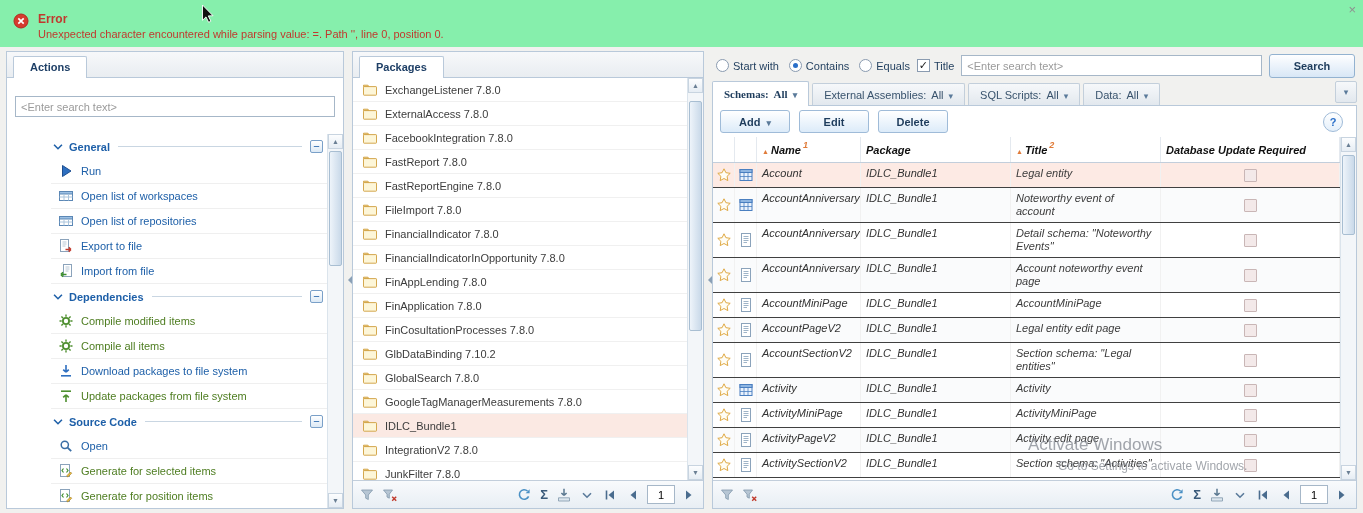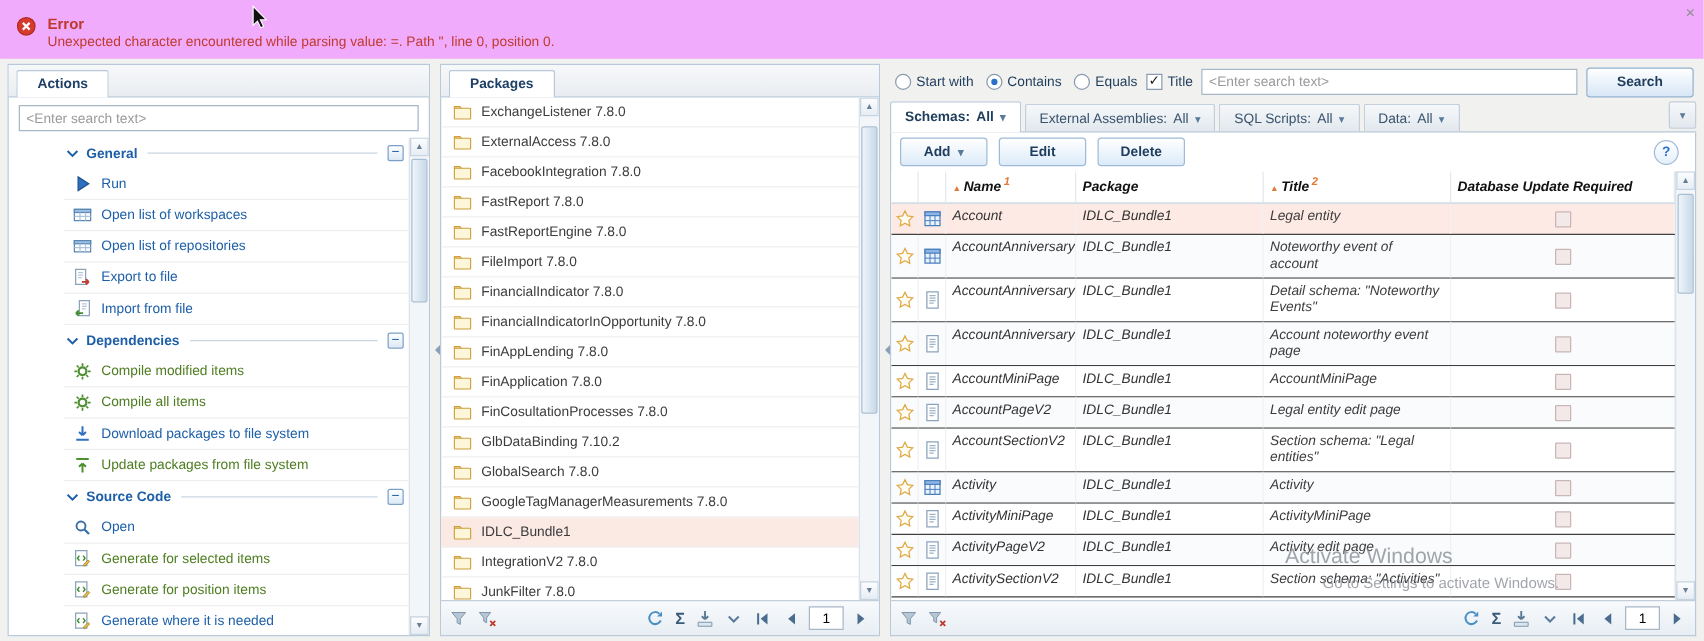--- a/index.html
+++ b/index.html
@@ -3,29 +3,29 @@
 <meta charset="utf-8">
 <style>
   html,body{margin:0;padding:0;}
   body{
     width:1363px;height:513px;position:relative;overflow:hidden;
     font-family:"Liberation Sans",sans-serif;font-size:11px;color:#333;
     background:#f1f1ef;
   }
   .i svg{display:block;}
   
-  .banner{position:absolute;top:0;left:0;right:0;height:47px;background:#f0abfc;}
+  .banner{position:absolute;top:0;left:0;right:0;height:47px;background:#86efac;}
   .banner-icon{position:absolute;left:13px;top:13px;width:16px;height:16px;}
   .banner-title{position:absolute;left:38px;top:12px;color:#c0392e;font-weight:bold;font-size:12px;}
   .banner-msg{position:absolute;left:38px;top:28px;color:#c0392e;font-size:11px;}
   .close-x{position:absolute;right:7px;top:3px;color:#8f8f8f;font-size:13px;line-height:13px;cursor:pointer;z-index:60;}
   
   .main{position:absolute;top:51px;left:6px;right:6px;bottom:4px;display:flex;align-items:stretch;}
   .panel{background:#fff;border:1px solid #b9c9da;display:flex;flex-direction:column;min-width:0;box-sizing:border-box;}
-  .left-panel{width:338px;flex:none;}
+  .left-panel{width:338px;flex:none;gap:12px;}
   .mid-panel{width:352px;flex:none;}
   .splitter{width:8px;flex:none;display:flex;align-items:center;justify-content:center;}
   .split-arrow{width:0;height:0;border:4px solid transparent;border-right-color:#8aa0b6;}
   
   .tabstrip{height:26px;flex:none;background:linear-gradient(#f7f8fa,#e9edf1);border-bottom:1px solid #b9c9da;display:flex;align-items:flex-end;padding-left:6px;box-sizing:border-box;}
   .tab{padding:4px 16px 5px;font-weight:bold;color:#1e3f66;font-size:11px;background:#fff;border:1px solid #b9c9da;border-bottom:none;border-radius:2px 2px 0 0;margin-bottom:-1px;}
   
   .search-row{padding:6px 8px 5px;flex:none;}
   .search-row input{width:100%;box-sizing:border-box;height:21px;border:1px solid #a6b7c8;padding:2px 5px;font:inherit;color:#333;}
   input::placeholder{color:#9a9a9a;}
@@ -63,21 +63,21 @@
   .opt{display:flex;align-items:center;gap:4px;color:#1e3c5c;white-space:nowrap;cursor:pointer;}
   .radio{width:13px;height:13px;border-radius:50%;border:1px solid #8a9bb0;background:#fff;box-sizing:border-box;flex:none;}
   .radio.sel::after{content:'';display:block;width:5px;height:5px;margin:3px;border-radius:50%;background:#2a6fc9;}
   .cb{width:13px;height:13px;border:1px solid #8a9bb0;background:#fff;box-sizing:border-box;flex:none;font-size:11px;line-height:11px;text-align:center;color:#222;}
   .cb.checked::before{content:"✓";}
   .search-input{flex:1;max-width:306px;height:21px;border:1px solid #a6b7c8;padding:2px 5px;font:inherit;box-sizing:border-box;}
   .search-btn{width:86px;height:24px;border:1px solid #93b2d0;border-radius:3px;background:linear-gradient(#fefeff,#d8e7f6);color:#1e3c5c;font-weight:bold;font:inherit;font-weight:bold;cursor:pointer;margin-left:auto;}
   
   .tabs-row{height:26px;flex:none;display:flex;align-items:flex-end;gap:3px;border-bottom:1px solid #b9c9da;box-sizing:border-box;position:relative;}
   .stab{height:22px;display:flex;align-items:center;gap:5px;padding:0 11px;background:linear-gradient(#f6f8fa,#e2e8ee);border:1px solid #c3cfdb;border-bottom:none;border-radius:2px 2px 0 0;color:#39536d;white-space:nowrap;cursor:pointer;box-sizing:border-box;}
-  .stab.active{background:#fff;height:25px;font-weight:bold;color:#1e3c5c;margin-bottom:-1px;border-color:#b9c9da;}
+  .stab.active{background:#fff;height:25px;font-weight:bold;color:#1e3c5c;margin-bottom:-1px;border-color:#b9c9da;font-family:Liberation Serif, serif;}
   .chev::before{content:"▾";font-size:9px;color:#5a7a9a;}
   .tabs-overflow{margin-left:auto;width:20px;height:20px;display:flex;align-items:center;justify-content:center;border:1px solid #c3cfdb;background:linear-gradient(#f6f8fa,#e2e8ee);border-radius:2px;margin-bottom:2px;cursor:pointer;}
   .tabs-overflow::before{content:"▾";font-size:9px;color:#5a7a9a;}
   .right-panel{flex:1;border:1px solid #b9c9da;border-top:none;background:#fff;display:flex;flex-direction:column;min-height:0;}
   
   .btn-toolbar{height:31px;flex:none;display:flex;align-items:center;gap:9px;padding:0 7px;}
   .tb-btn{height:23px;min-width:70px;border:1px solid #9fbbd8;border-radius:3px;background:linear-gradient(#ffffff,#dcebf9);color:#1e3c5c;font-weight:bold;font:inherit;font-weight:bold;display:inline-flex;align-items:center;justify-content:center;gap:6px;padding:0 11px;cursor:pointer;}
   .help-btn{margin-left:auto;margin-right:6px;width:20px;height:20px;border-radius:50%;border:1px solid #9fbbd8;background:linear-gradient(#ffffff,#e4effa);color:#2a6fc9;font-weight:bold;text-align:center;line-height:18px;cursor:pointer;box-sizing:border-box;}
   
   .table-wrap{flex:1;display:flex;overflow:hidden;min-height:0;}

